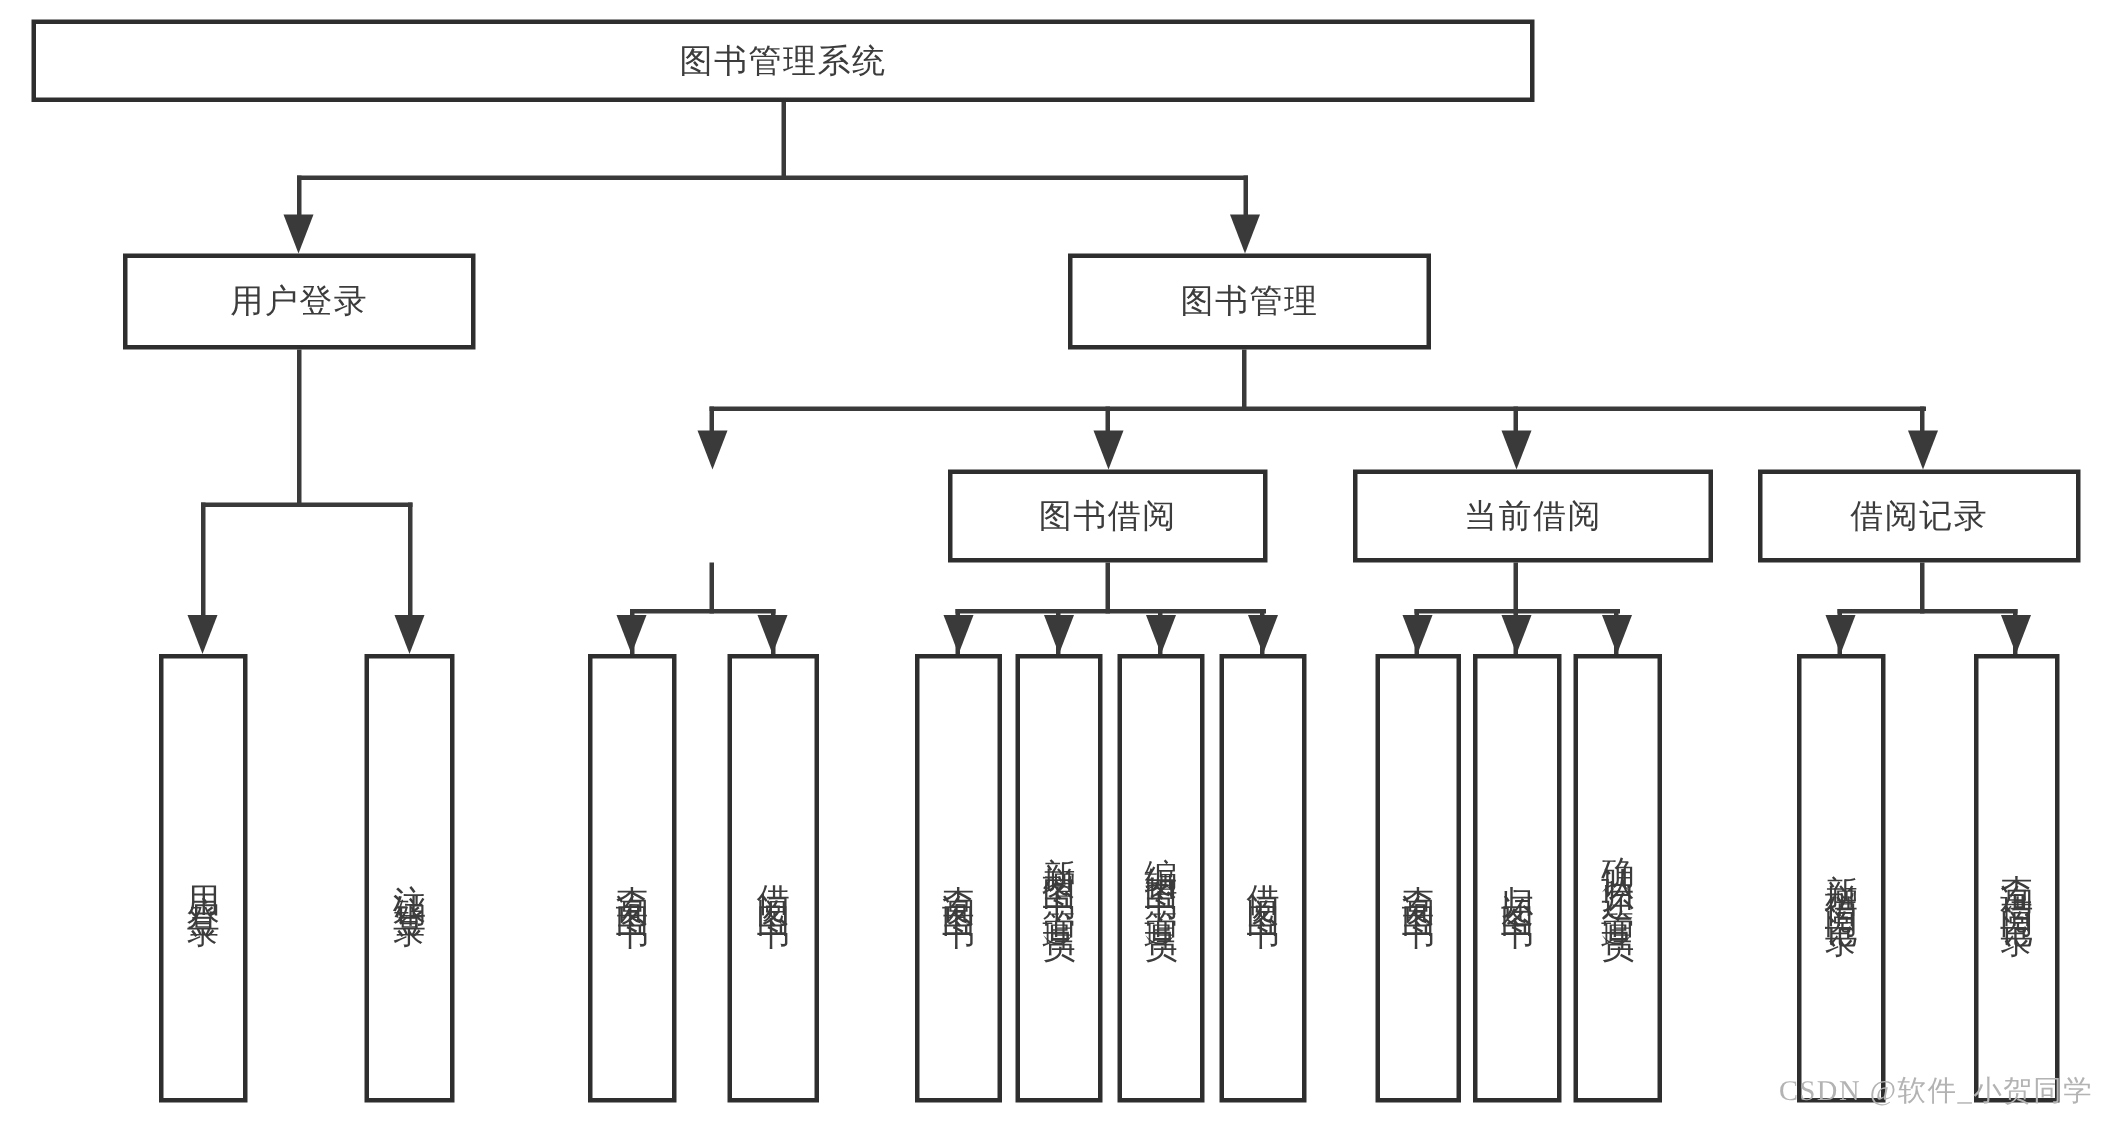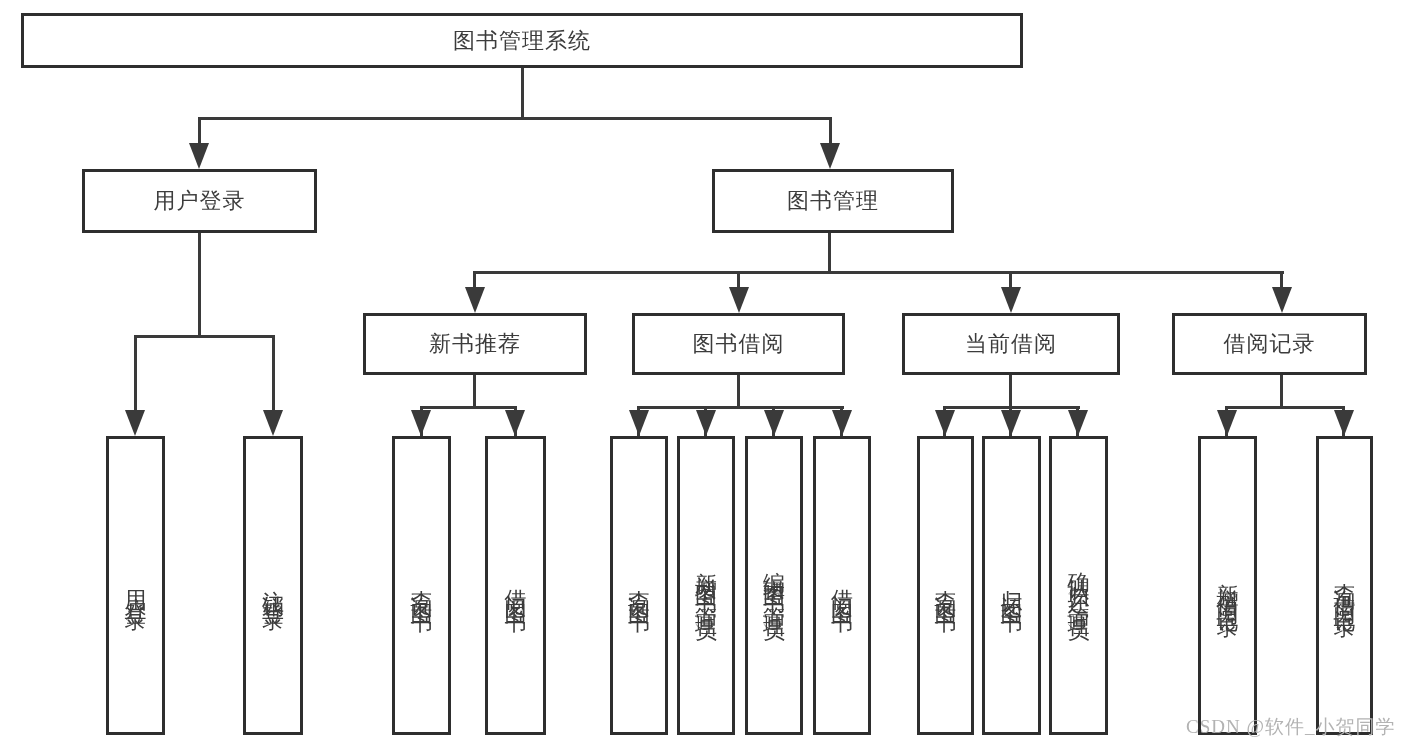--- a/index.html
+++ b/index.html
@@ -37,30 +37,27 @@
     <span>图书管理系统</span>
   </div>
 
   <div class="node h" style="left:82px;top:169px;width:235px;height:64px">
     <span>用户登录</span>
   </div>
   <div class="node h" style="left:712px;top:169px;width:242px;height:64px">
     <span>图书管理</span>
   </div>
 
-  <div class="node h" style="left:363px;top:313px;width:224px;height:62px">
-    <span>新书推荐</span>
-  </div>
   <div class="node h" style="left:632px;top:313px;width:213px;height:62px">
     <span>图书借阅</span>
   </div>
-  <div class="node h" style="left:902px;top:313px;width:218px;height:62px">
+  <div class="node h" style="left:902px;top:313px;width:240px;height:62px">
     <span>当前借阅</span>
   </div>
-  <div class="node h" style="left:1172px;top:313px;width:195px;height:62px">
+  <div class="node h" style="left:1172px;top:313px;width:215px;height:62px">
     <span>借阅记录</span>
   </div>
 
   <div class="node" style="left:106px;top:436px;width:59px;height:299px">
     <span class="vtext">用户登录</span>
   </div>
   <div class="node" style="left:243px;top:436px;width:60px;height:299px">
     <span class="vtext">注销登录</span>
   </div>
 

